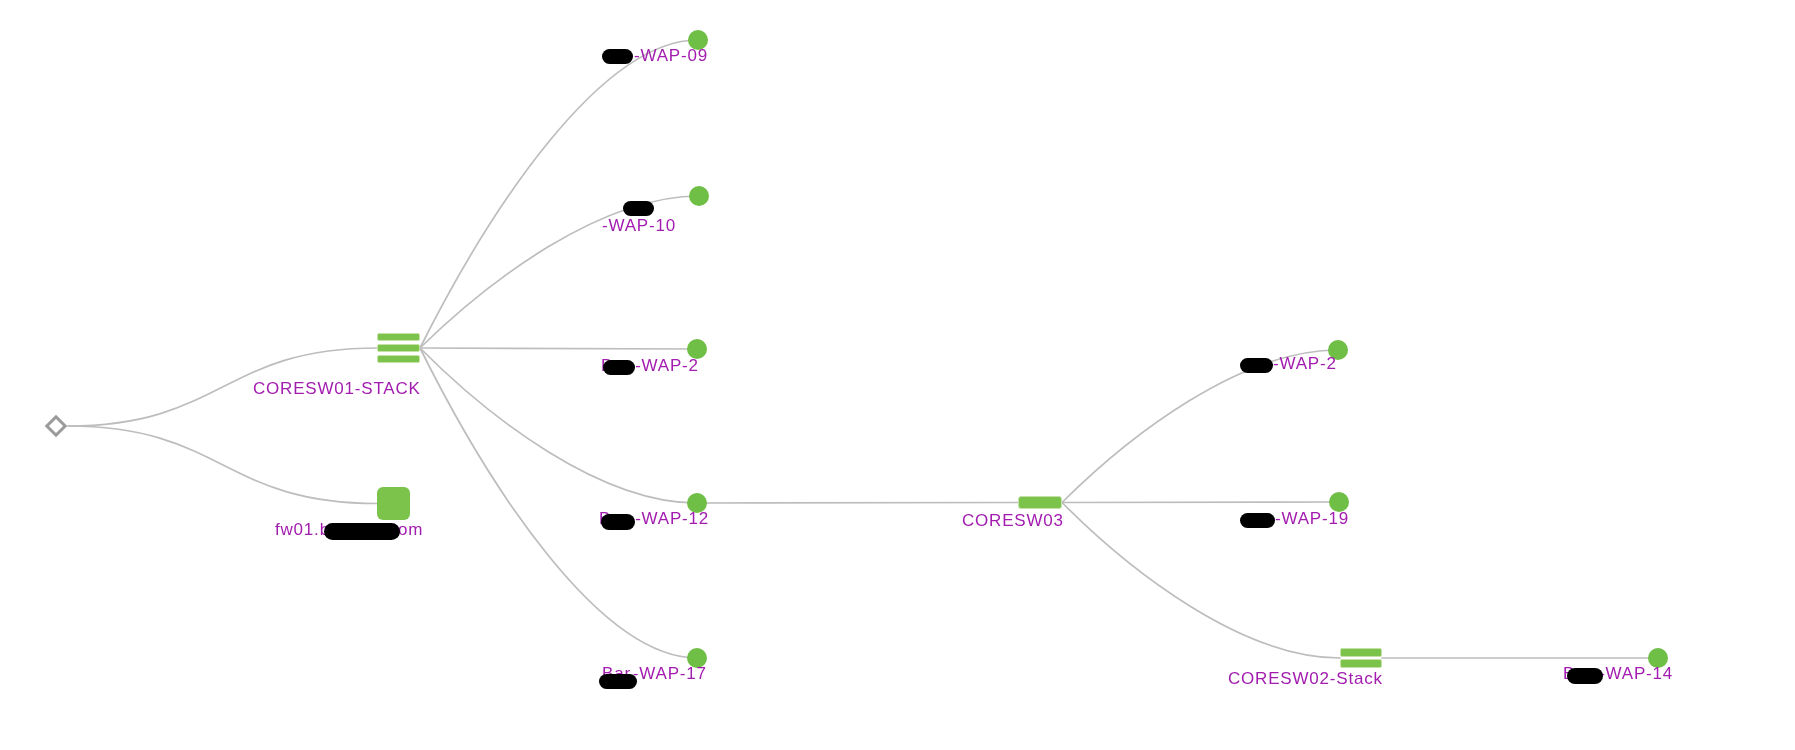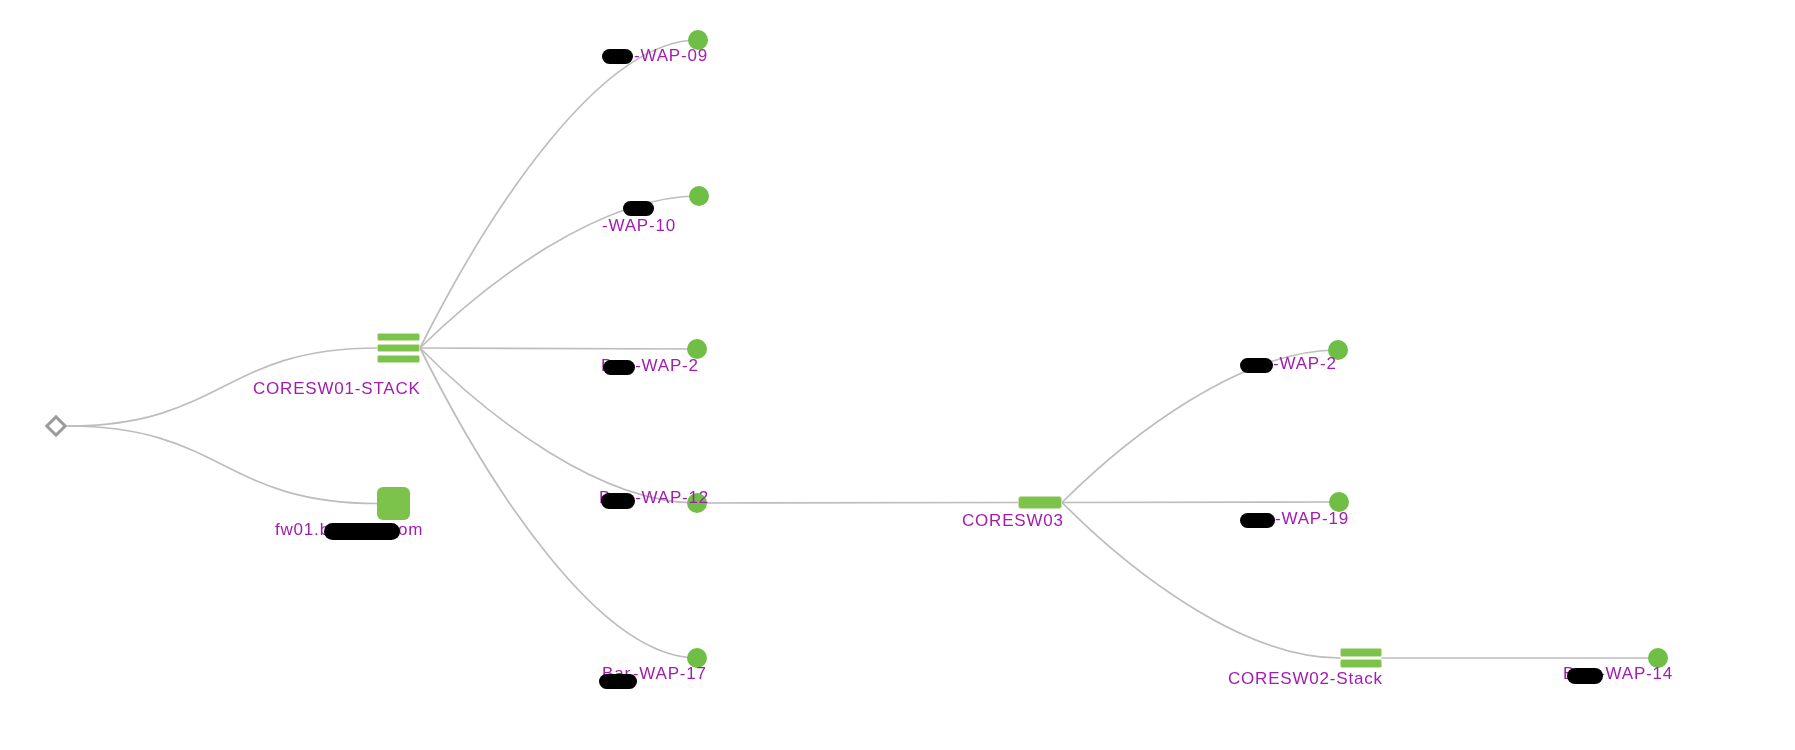--- a/index.html
+++ b/index.html
@@ -133,21 +133,21 @@
       <span class="redaction-blob" style="width: 31px; height: 15px; margin-left: 0px; margin-right: 1px; transform: translateY(0px);"></span>
       <span class="label-text">-WAP-10</span>
     </div>
     <div class="node shape-circle" title="B…-WAP-11 (prefix redacted)" style="left: 687px; top: 339px; width: 20px; height: 20px;"></div>
     <div class="node-label" style="left: 601px; top: 356px;">
       <span class="label-text">B</span>
       <span class="redaction-blob" style="width: 32px; height: 15px; margin-left: -10px; margin-right: 0px; transform: translateY(1px);"></span>
       <span class="label-text">-WAP-2</span>
     </div>
     <div class="node shape-circle" title="B…-WAP-12 (prefix redacted)" style="left: 687px; top: 493px; width: 20px; height: 20px;"></div>
-    <div class="node-label" style="left: 599px; top: 488px;">
+    <div class="node-label" style="left: 599px; top: 509px;">
       <span class="label-text">B</span>
       <span class="redaction-blob" style="width: 34px; height: 16px; margin-left: -10px; margin-right: 0px; transform: translateY(3px);"></span>
       <span class="label-text">-WAP-12</span>
     </div>
     <div class="node shape-circle" title="Bar-WAP-13 (prefix redacted)" style="left: 687px; top: 648px; width: 20px; height: 20px;"></div>
     <div class="node-label" style="left: 602px; top: 664px;">
       <span class="label-text">Bar</span>
       <span class="redaction-blob" style="width: 38px; height: 15px; margin-left: -32px; margin-right: -4px; transform: translateY(7px);"></span>
       <span class="label-text">-WAP-17</span>
     </div>

